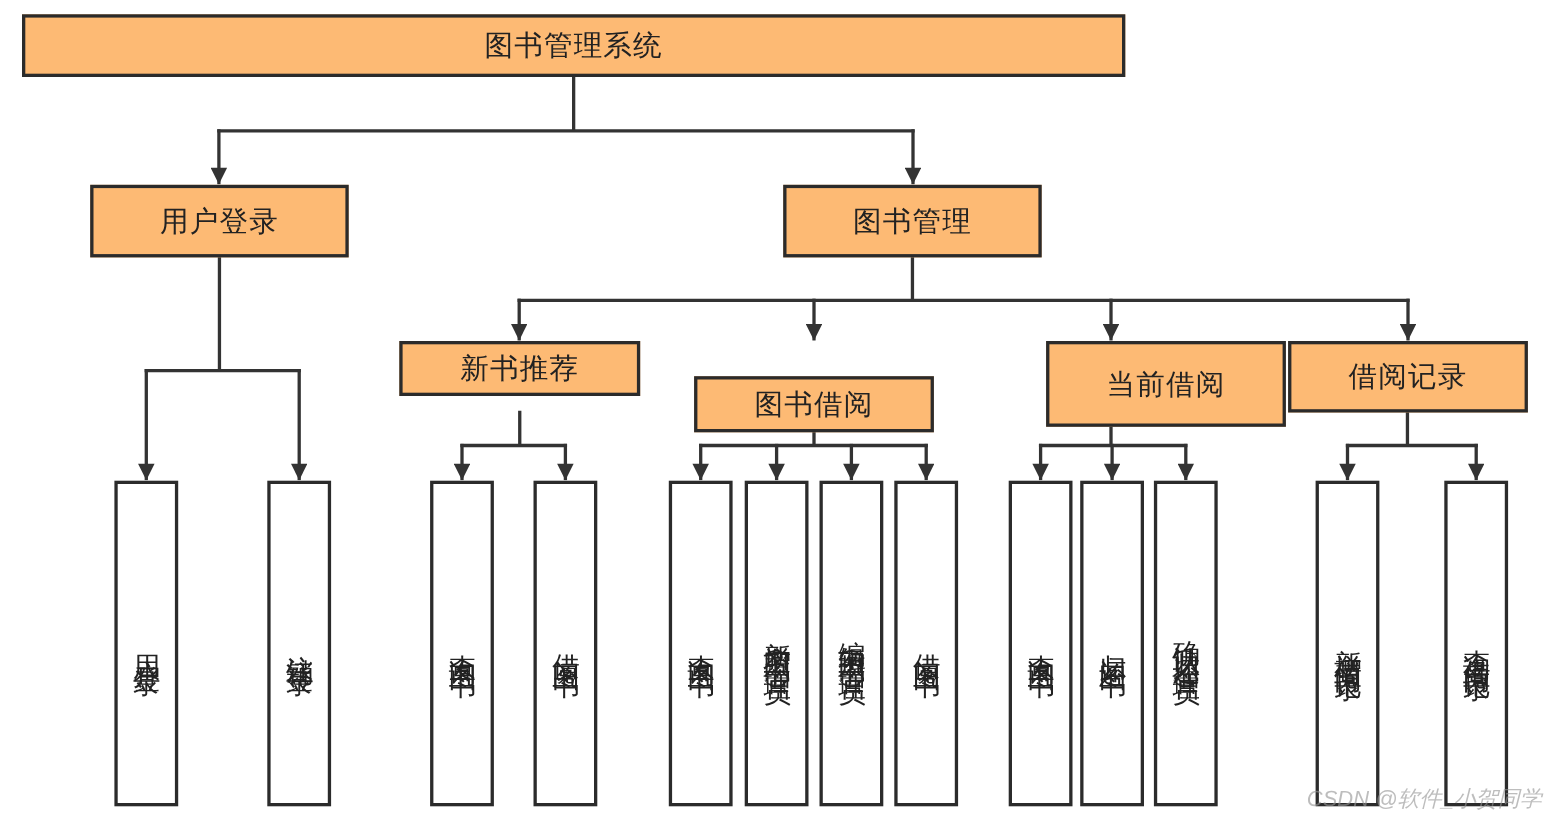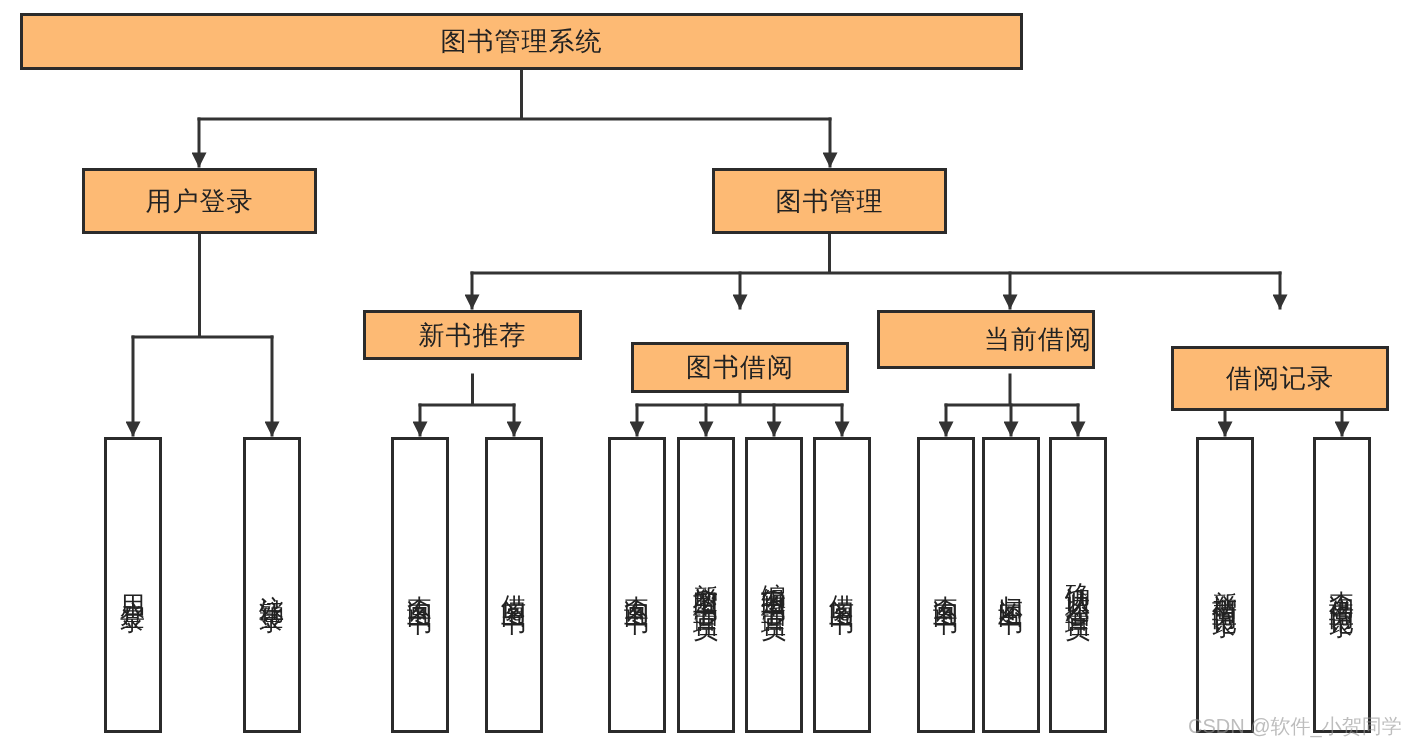--- a/index.html
+++ b/index.html
@@ -38,20 +38,21 @@
     line-height:52px;
     white-space:nowrap;
   }
   .watermark{
     position:absolute;
     left:1188px;top:713px;
     font-size:20px;
     color:#969696;opacity:.62;
     z-index:3;
     white-space:nowrap;
+    font-style:italic;
   }
 </style>
 </head>
 <body>
 
 <div class="canvas">
 
   <svg class="wires" width="1405" height="747" viewBox="0 0 1405 747">
     <defs>
       <marker id="arw" viewBox="0 0 10 10" refX="9" refY="5" markerWidth="6.7" markerHeight="5" orient="auto">
@@ -119,24 +120,24 @@
   <div class="hbox" style="left:712px;top:168px;width:235px;height:66px;">
     <span>图书管理</span>
   </div>
 
   <div class="hbox" style="left:363px;top:310px;width:219px;height:50px;">
     <span>新书推荐</span>
   </div>
   <div class="hbox" style="left:631px;top:310px;width:218px;height:51px;margin-top:32px;">
     <span>图书借阅</span>
   </div>
-  <div class="hbox" style="left:877px;top:310px;width:218px;height:59px;justify-content:flex-end;">
+  <div class="hbox" style="left:951px;top:310px;width:218px;height:78px;">
     <span>当前借阅</span>
   </div>
-  <div class="hbox" style="left:1171px;top:310px;width:218px;height:65px;margin-top:36px;">
+  <div class="hbox" style="left:1171px;top:310px;width:218px;height:65px;">
     <span>借阅记录</span>
   </div>
 
   <div class="leaf" style="left:104px;">
     <span>用户登录</span>
   </div>
   <div class="leaf" style="left:243px;">
     <span>注销登录</span>
   </div>
 

